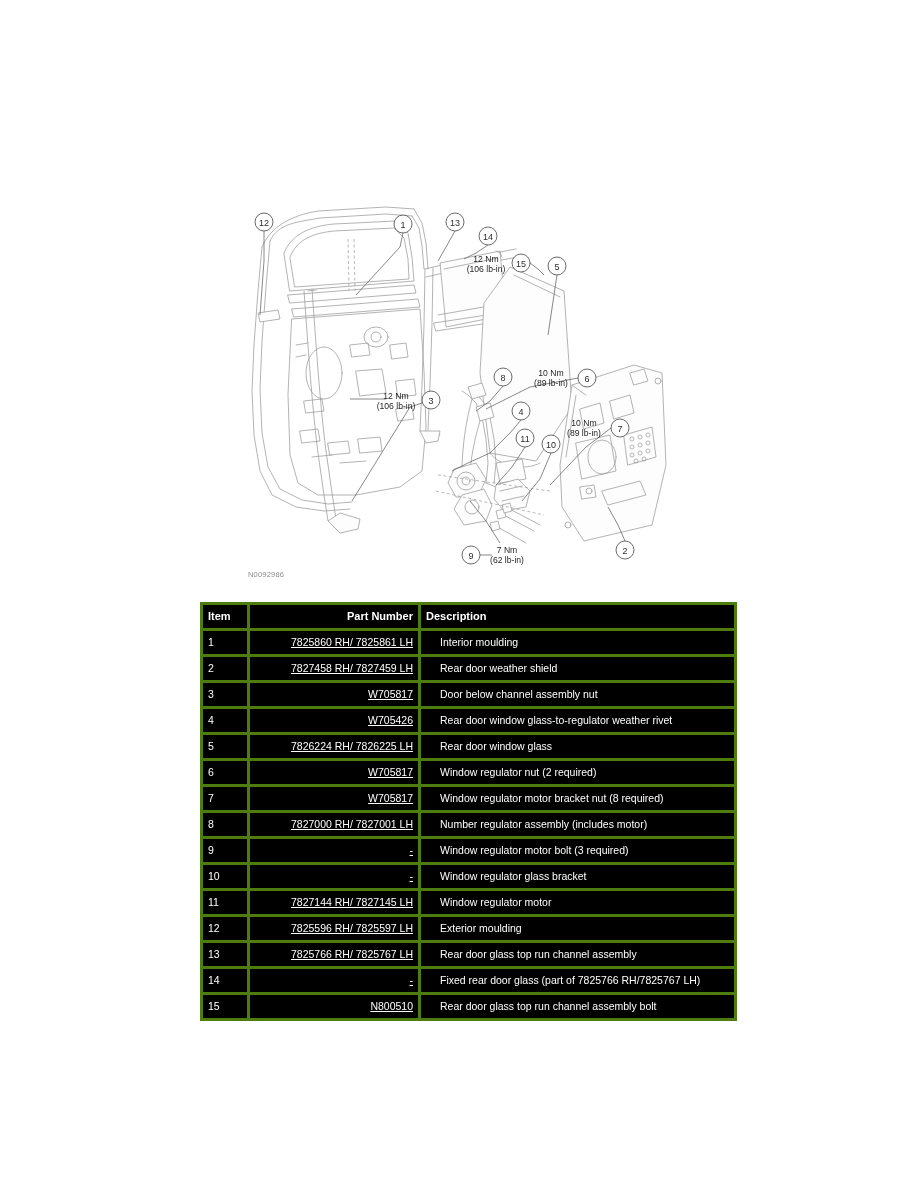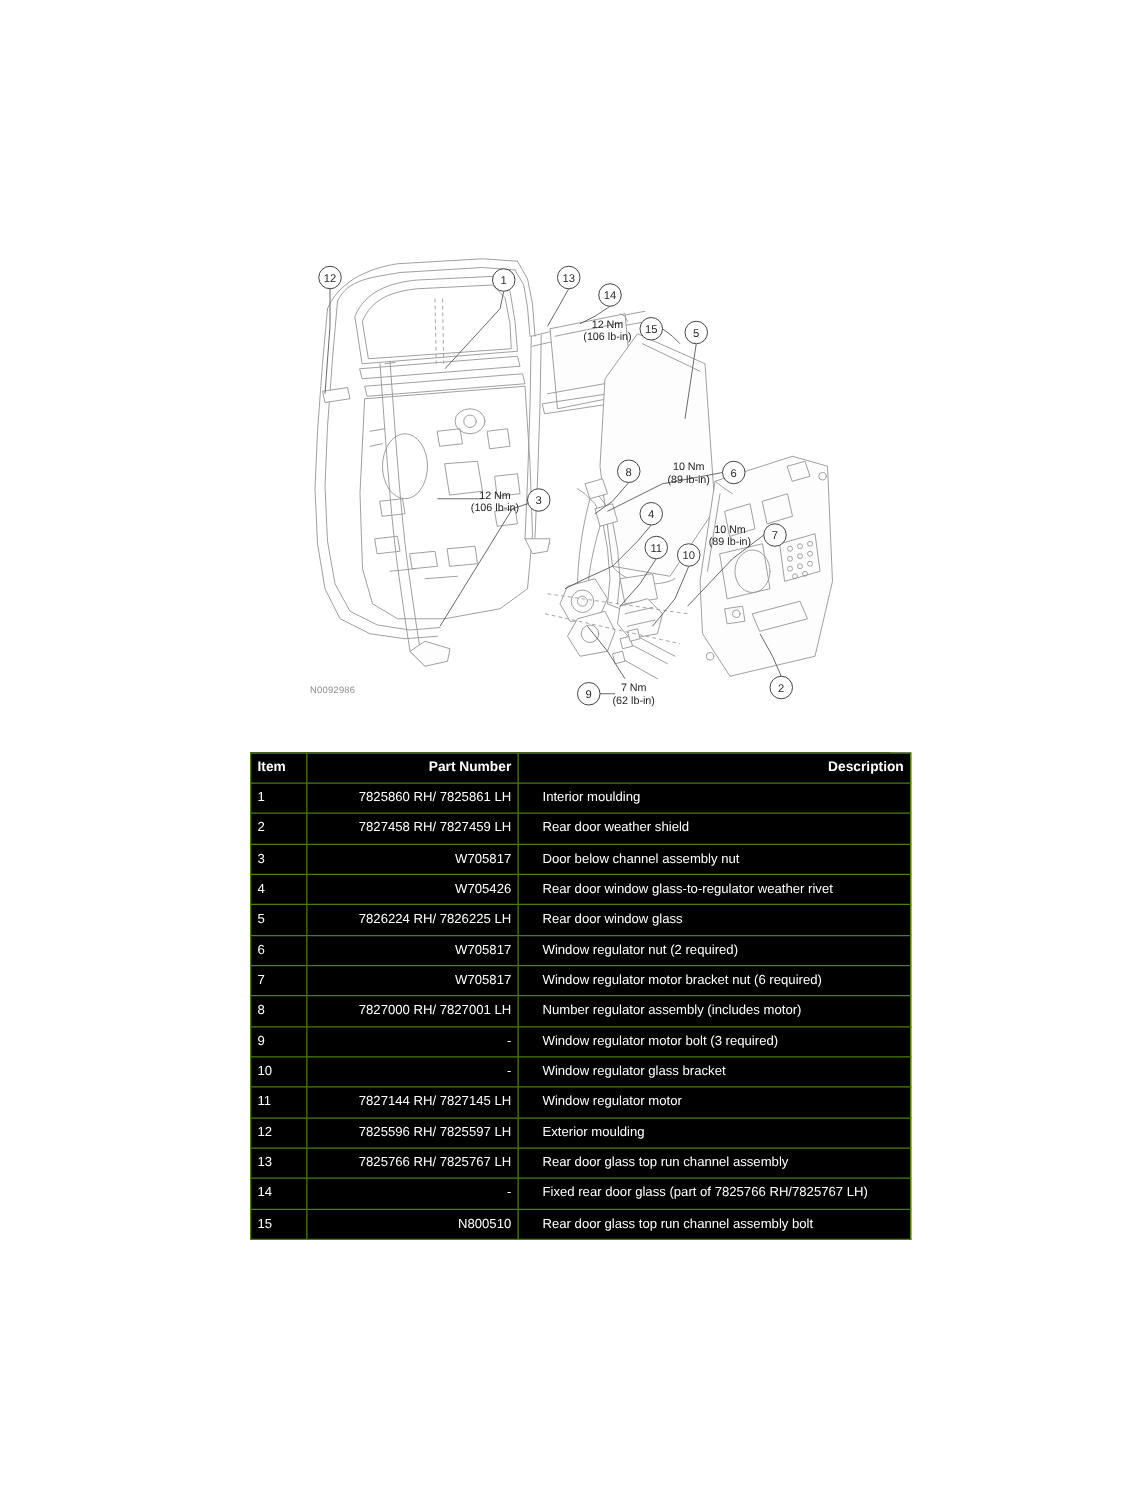--- a/index.html
+++ b/index.html
@@ -34,21 +34,21 @@
     height: 400px;
   }
   #illustration svg {
     display: block;
     width: 520px;
     height: 400px;
   }
   .figure-id {
     position: absolute;
     left: 248px;
-    top: 547px;
+    top: 570px;
     font-size: 7.5px;
     letter-spacing: .2px;
     color: #8d8d8d;
     font-family: "Liberation Sans", sans-serif;
     white-space: nowrap;
   }
 
   
   #table-block {
     position: absolute;
@@ -66,21 +66,21 @@
     width: 497px;
     height: 390px;
     border-collapse: collapse;
     background: #000000;
     border: 1px solid #f2f2f2;
     box-sizing: border-box;
     table-layout: fixed;
   }
   #parts-table th,
   #parts-table td {
-    border: 1px solid #4d7c0f;
+    border: 3px solid #4d7c0f;
     color: #ffffff;
     font-size: 10.5px;
     font-family: "Liberation Sans", sans-serif;
     padding: 0 5px;
     height: 23px;
     line-height: 23px;
     white-space: nowrap;
     overflow: hidden;
     background: #000000;
   }
@@ -97,22 +97,22 @@
   #parts-table th.col-part,
   #parts-table td.col-part {
     width: 158px;
     text-align: right;
   }
   #parts-table th.col-desc,
   #parts-table td.col-desc {
     width: 303px;
     text-align: left;
   }
-  #parts-table th.col-desc { text-align: right; margin-top: 44px; }
-  #parts-table td.col-part { padding-left: 7px; }
+  #parts-table th.col-desc { text-align: left; margin-top: 44px; }
+  #parts-table td.col-part { padding-left: 7px; text-decoration: underline; }
   #parts-table td.col-desc { padding-left: 19px; }
   #parts-table td.col-item { padding-left: 5px; }
   .row-faded td { color: #b9b9b9; }
   .desc-small { font-size: 10px; }
 
   
   .cal-num {
     font-size: 9px;
     fill: #2b2b2b;
     font-family: "Liberation Sans", sans-serif;
@@ -414,21 +414,21 @@
             <td class="col-desc">Rear door window glass</td>
           </tr>
           <tr>
             <td class="col-item">6</td>
             <td class="col-part">W705817</td>
             <td class="col-desc">Window regulator nut (2 required)</td>
           </tr>
           <tr>
             <td class="col-item">7</td>
             <td class="col-part">W705817</td>
-            <td class="col-desc">Window regulator motor bracket nut (6 required)</td>
+            <td class="col-desc">Window regulator motor bracket nut (8 required)</td>
           </tr>
           <tr>
             <td class="col-item">8</td>
             <td class="col-part">7827000 RH/ 7827001 LH</td>
             <td class="col-desc">Number regulator assembly (includes motor)</td>
           </tr>
           <tr>
             <td class="col-item">9</td>
             <td class="col-part">-</td>
             <td class="col-desc">Window regulator motor bolt (3 required)</td>

